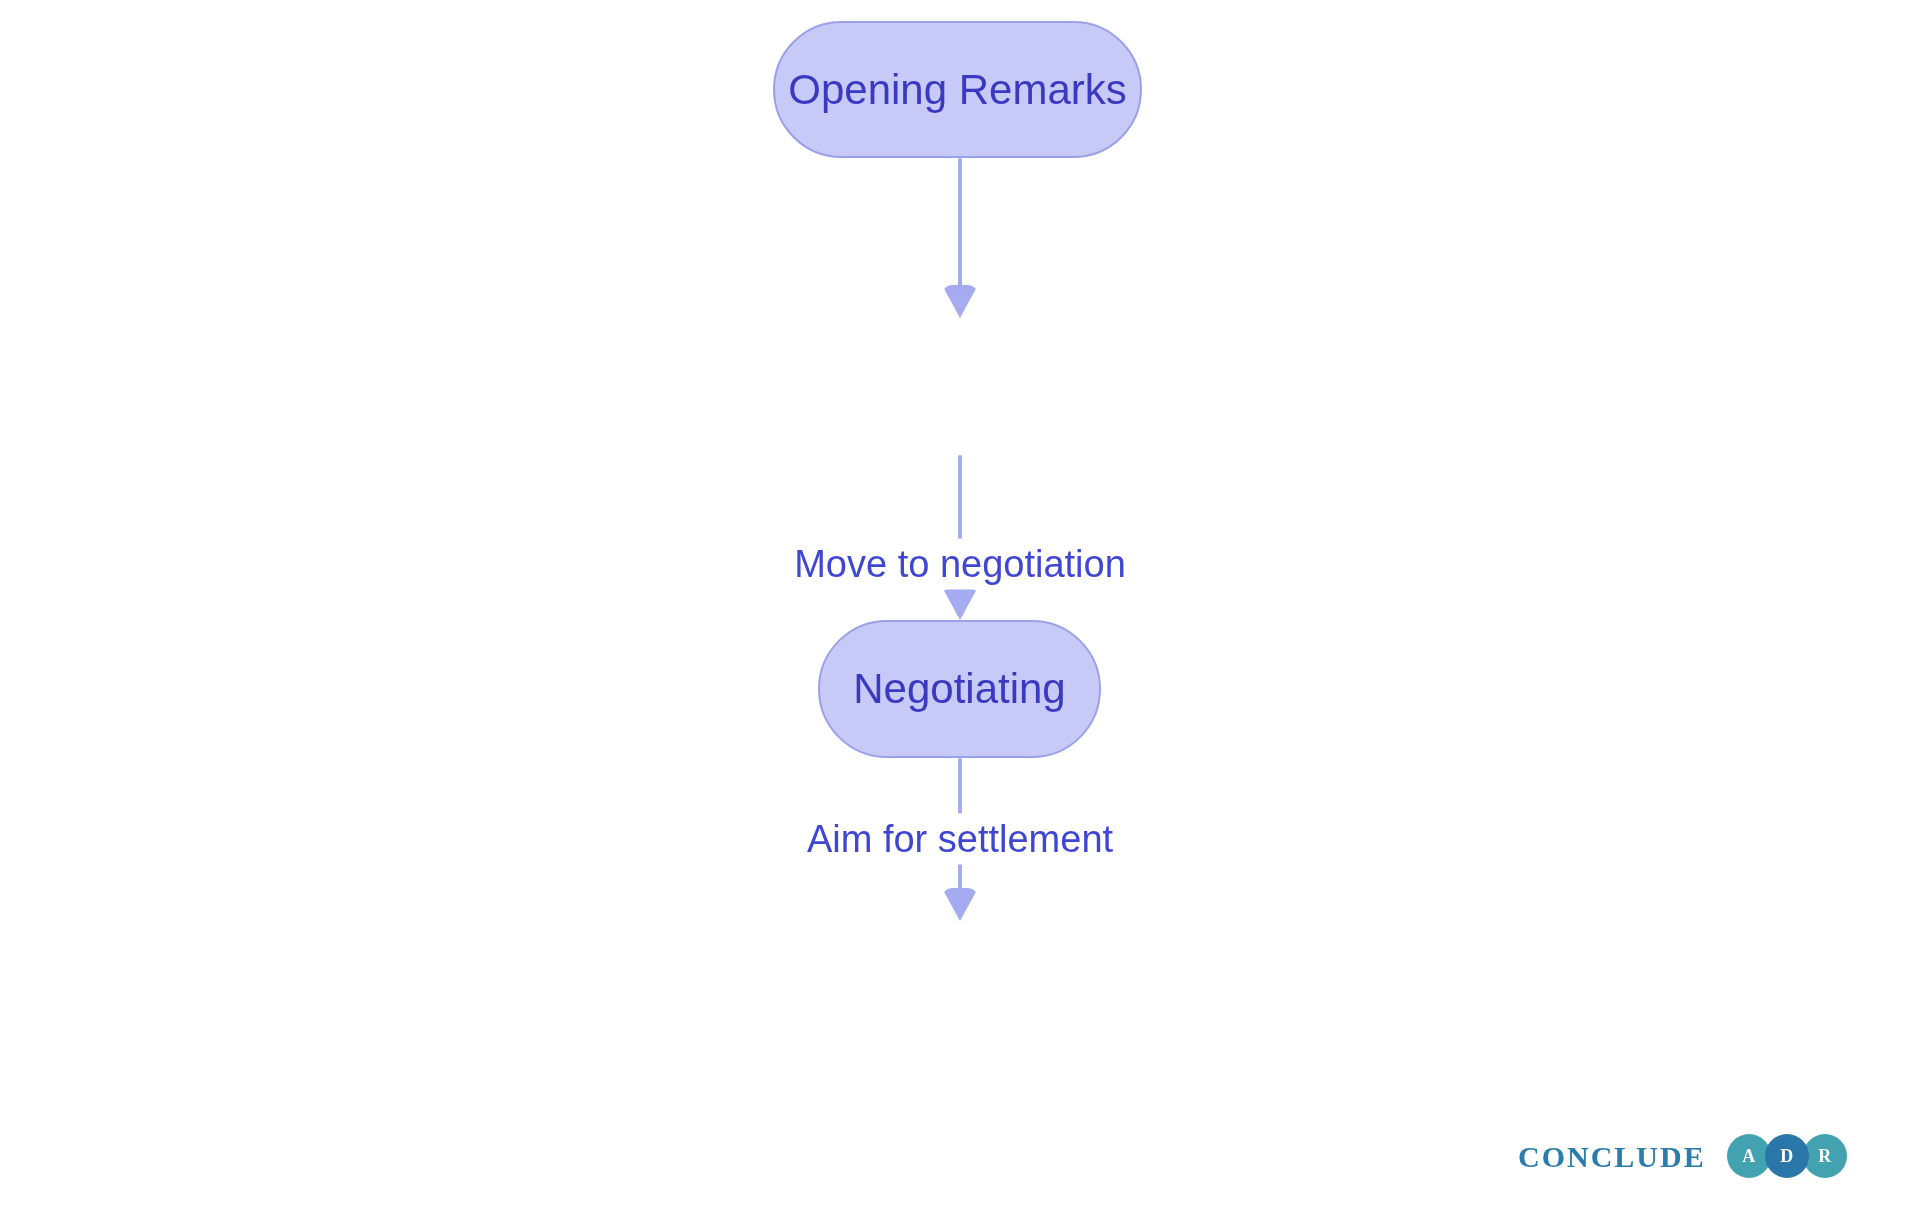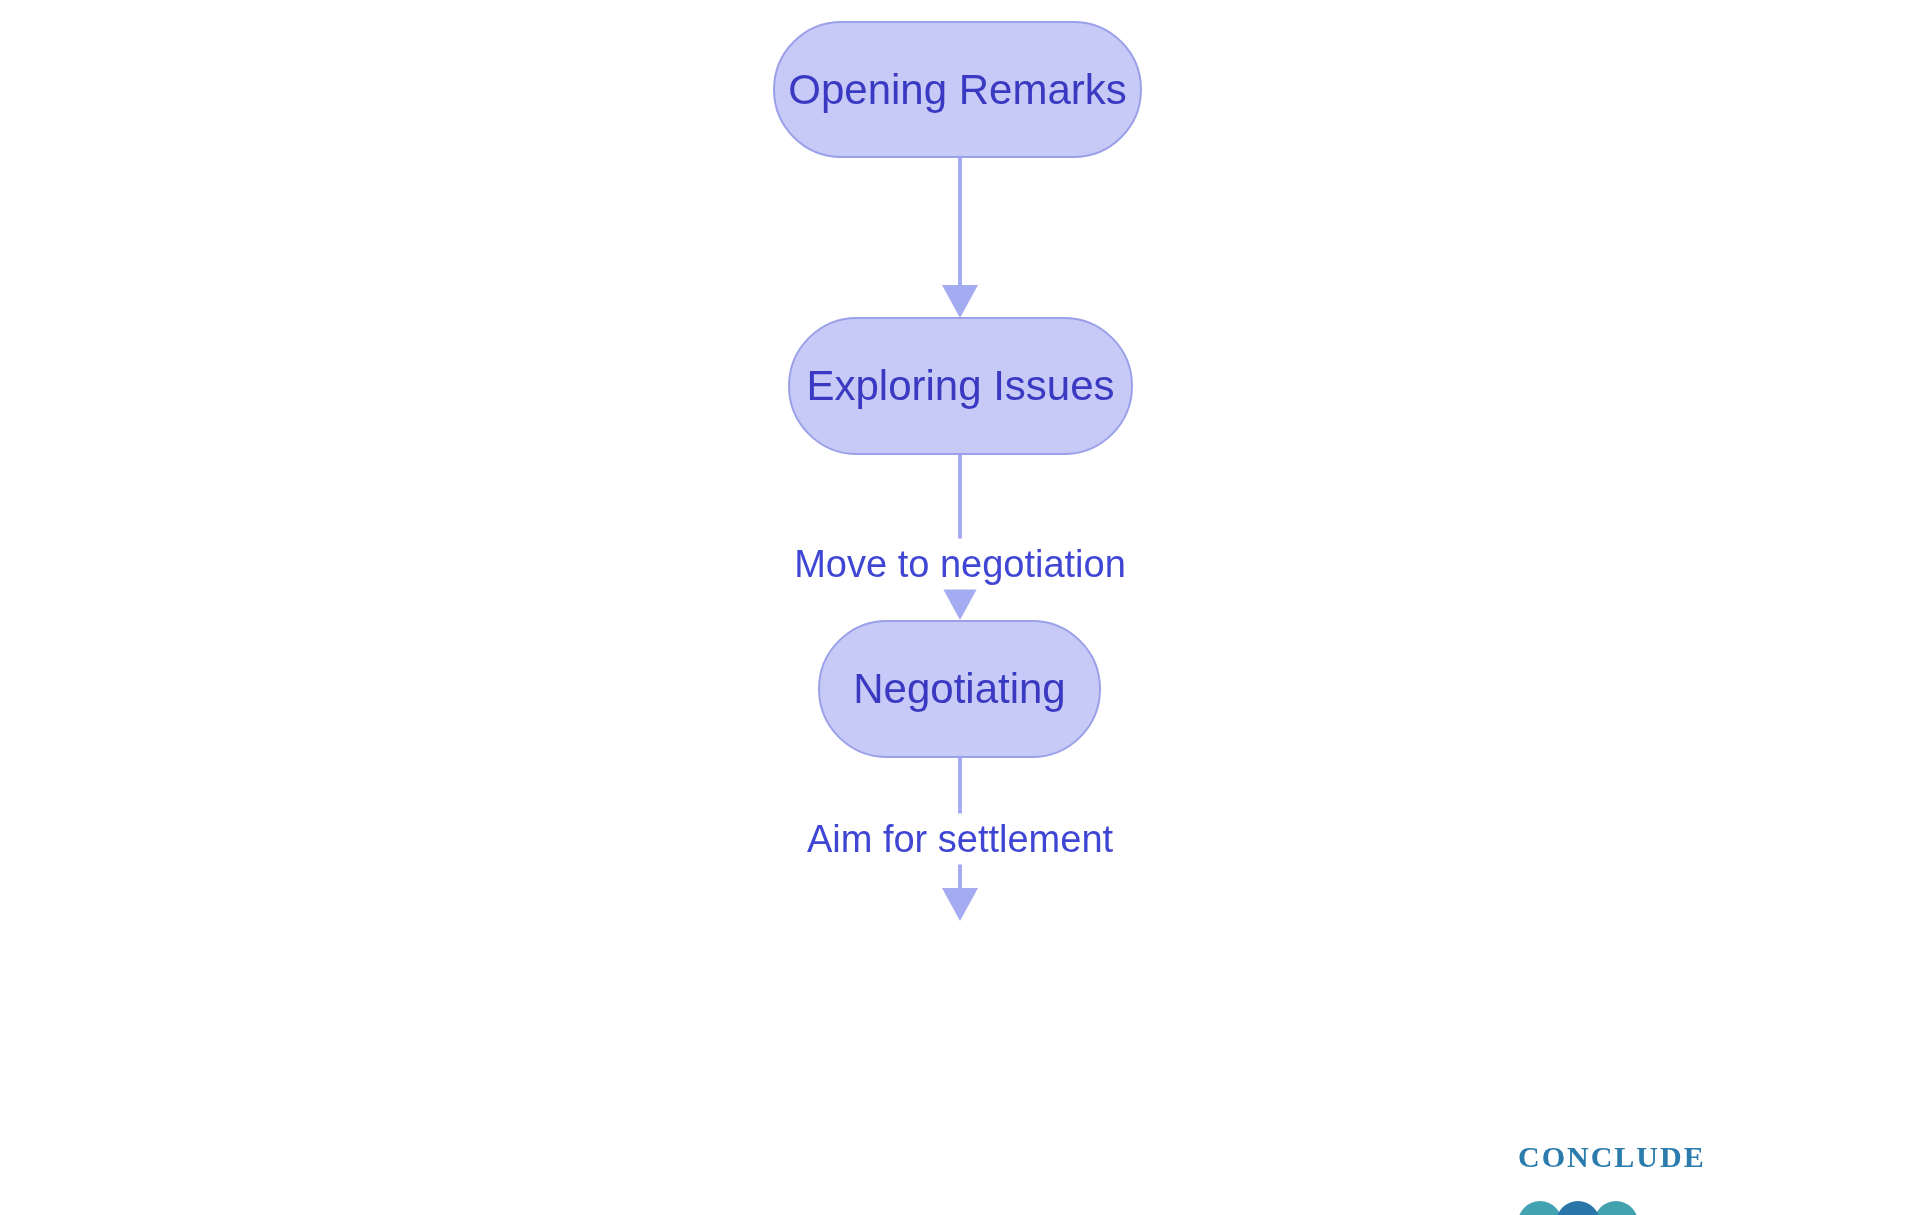--- a/index.html
+++ b/index.html
@@ -7,21 +7,21 @@
     --node-border: #9ba1e9;
     --node-text: #3a39c2;
     --edge-line: #a4abf0;
     --edge-label-text: #4046d4;
     --logo-text: #2b7cad;
     --badge-teal: #42a2b0;
     --badge-blue: #2b76a9;
     --badge-letter: #ffffff;
     --background: #ffffff;
   }
-  * { margin: 0; padding: 0; box-sizing: border-box; }
+  * { margin: 0; padding: 0; box-sizing: border-box; border-radius: 10px; }
   html, body {
     width: 1920px; height: 1215px;
     background: var(--background);
     font-family: "Liberation Sans", sans-serif;
     overflow: hidden;
   }
   .canvas {
     position: relative;
     width: 1920px; height: 1215px;
     background: var(--background);
@@ -84,21 +84,20 @@
   .label-3 { top: 839px; }
 
   .logo {
     position: absolute;
     left: 1518px; top: 1134px;
     height: 46px;
     display: flex;
     align-items: flex-start;
     gap: 21px;
     z-index: 4;
-    flex-direction: column;
   }
   .logo-brand {
     font-family: "Liberation Serif", serif;
     font-weight: bold;
     font-size: 30px;
     letter-spacing: 2px;
     color: var(--logo-text);
     line-height: 46px;
   }
   .logo-badges { display: flex; align-items: center; }
@@ -120,23 +119,20 @@
 </style>
 </head>
 <body>
 
 <div class="canvas">
 
   <div class="flow-node node-1">
     <span>Opening Remarks</span>
   </div>
 
-  <div class="flow-node node-2">
-    <span>Exploring Issues</span>
-  </div>
 
   <div class="flow-node node-3">
     <span>Negotiating</span>
   </div>
 
 
   <div class="edge-line line-1"></div>
   <div class="arrow-head arrow-1"></div>
 
   <div class="edge-line line-2"></div>

